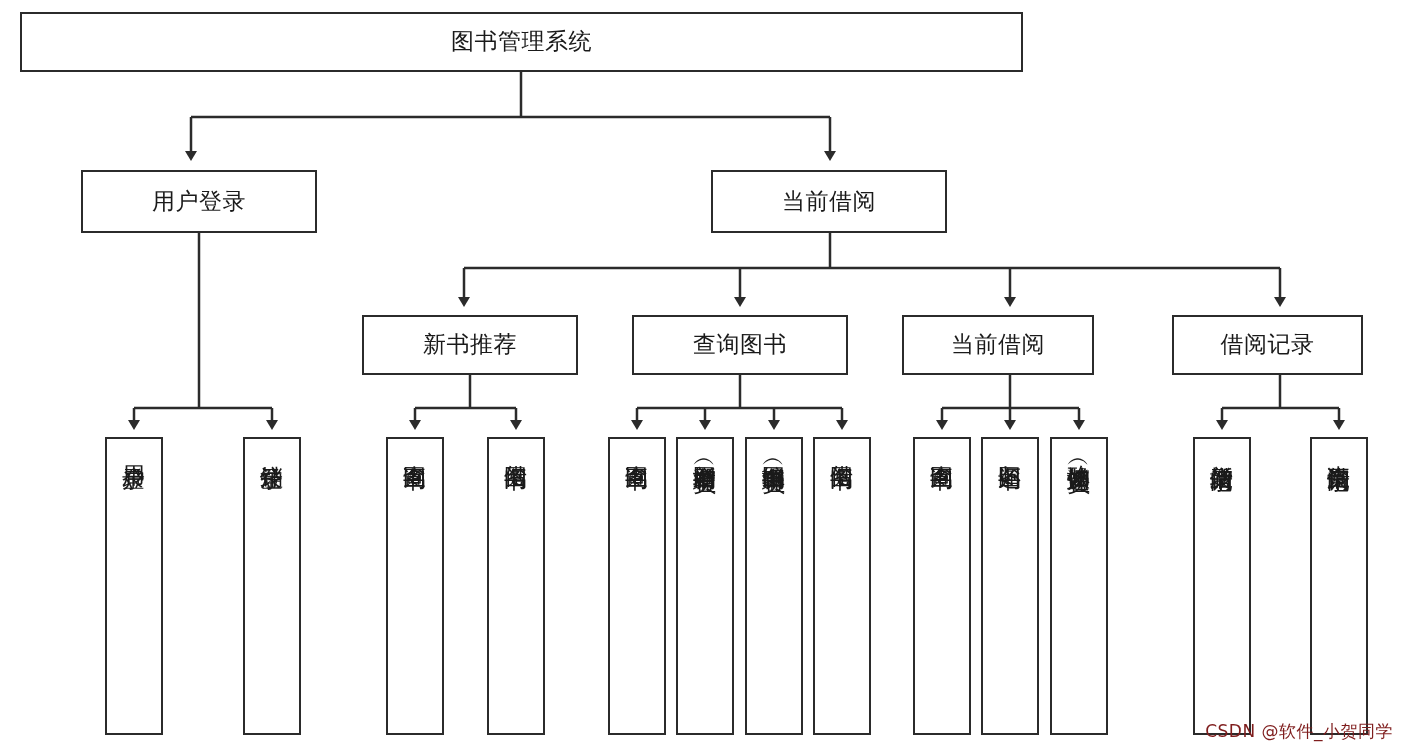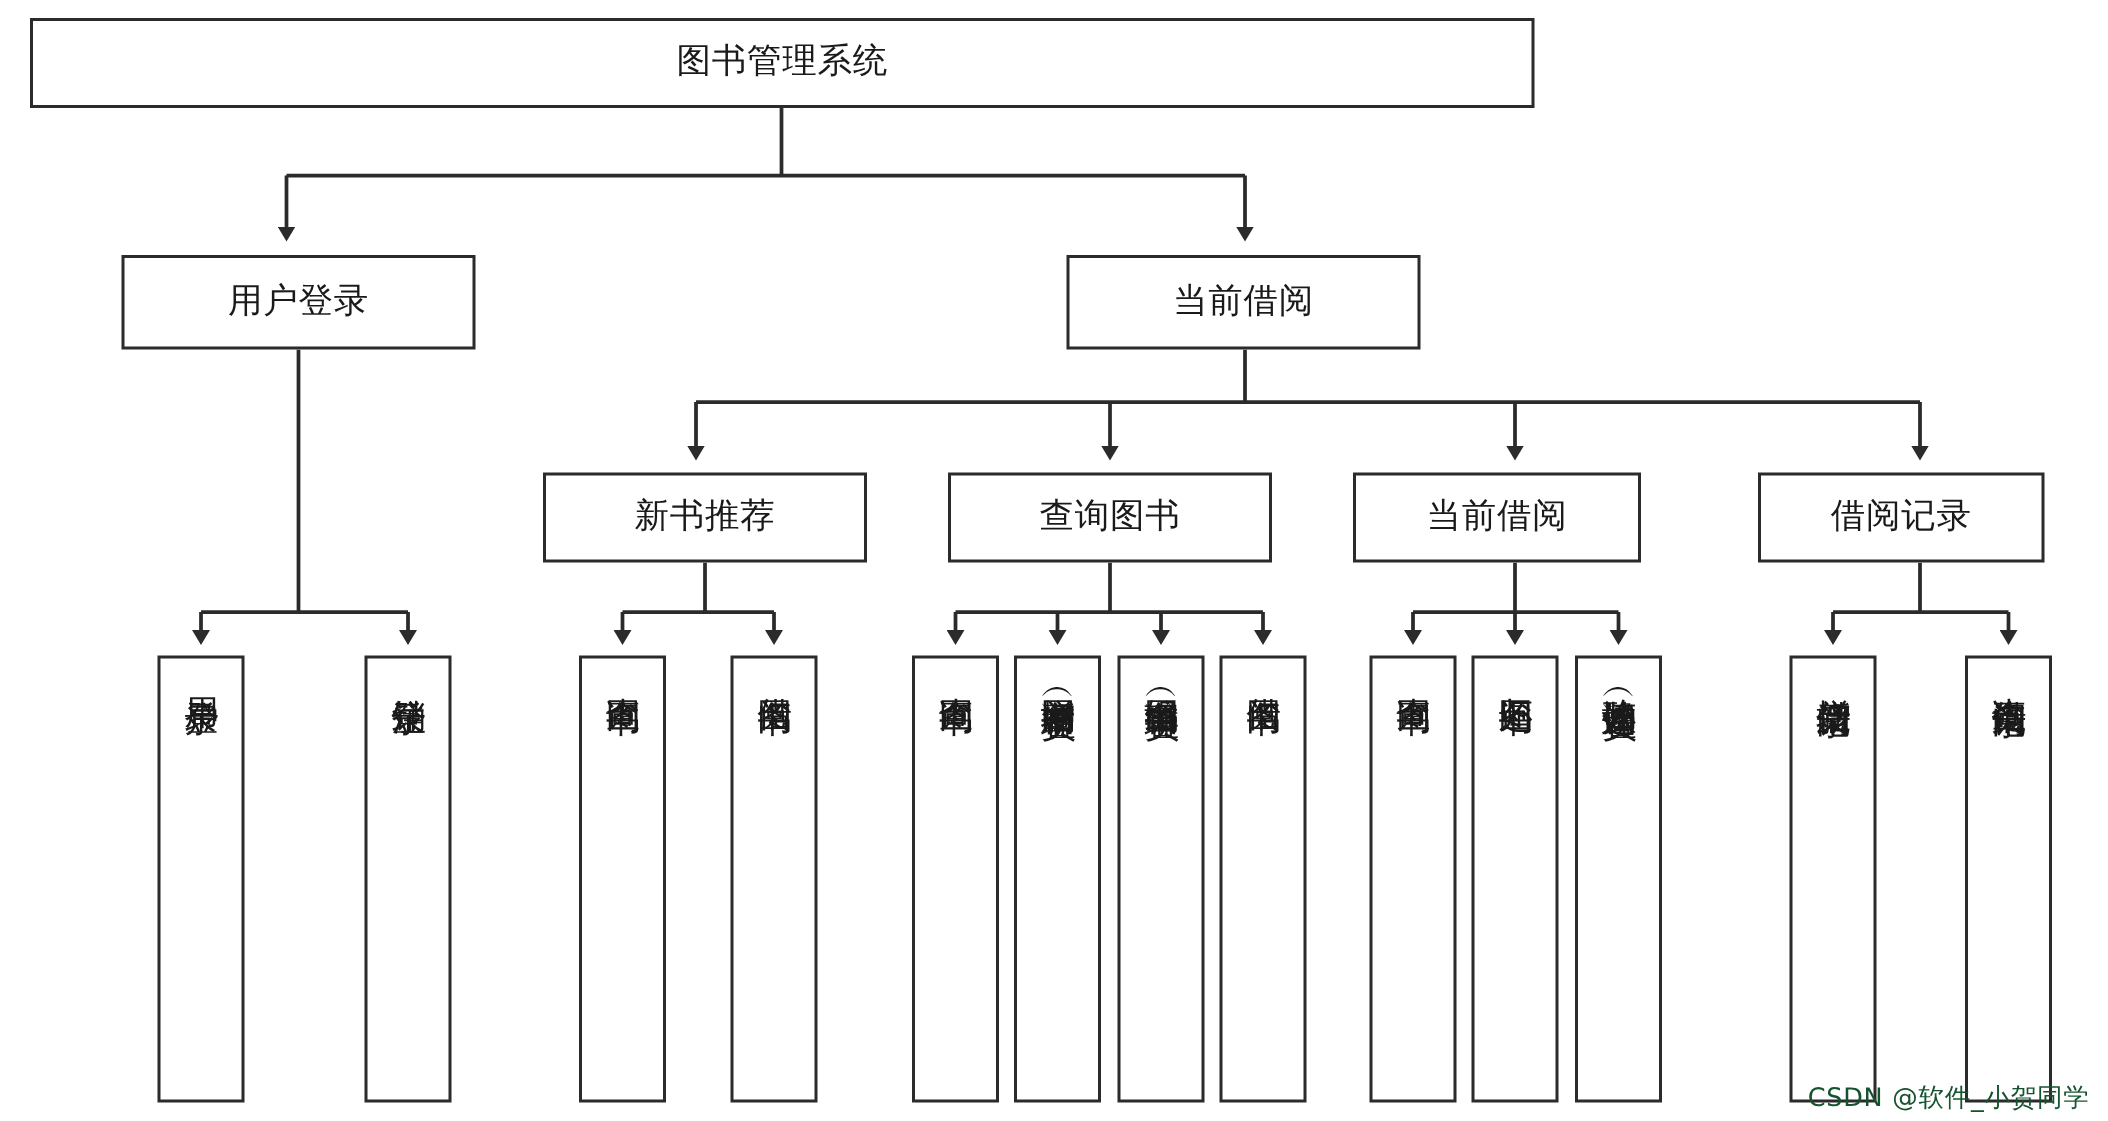--- a/index.html
+++ b/index.html
@@ -61,21 +61,21 @@
     text-orientation: upright;
     font-size: 23px;
     line-height: 1.05;
     letter-spacing: 1px;
   }
   .watermark {
     position: absolute;
     right: 12px;
     bottom: 4px;
     font-size: 17px;
-    color: #14532d;
+    color: #7f1d1d;
     letter-spacing: 0.5px;
     white-space: nowrap;
   }
 </style>
 </head>
 <body>
 
 <div id="canvas">
 
   <svg id="edges" viewBox="0 0 1405 747" xmlns="http://www.w3.org/2000/svg">

